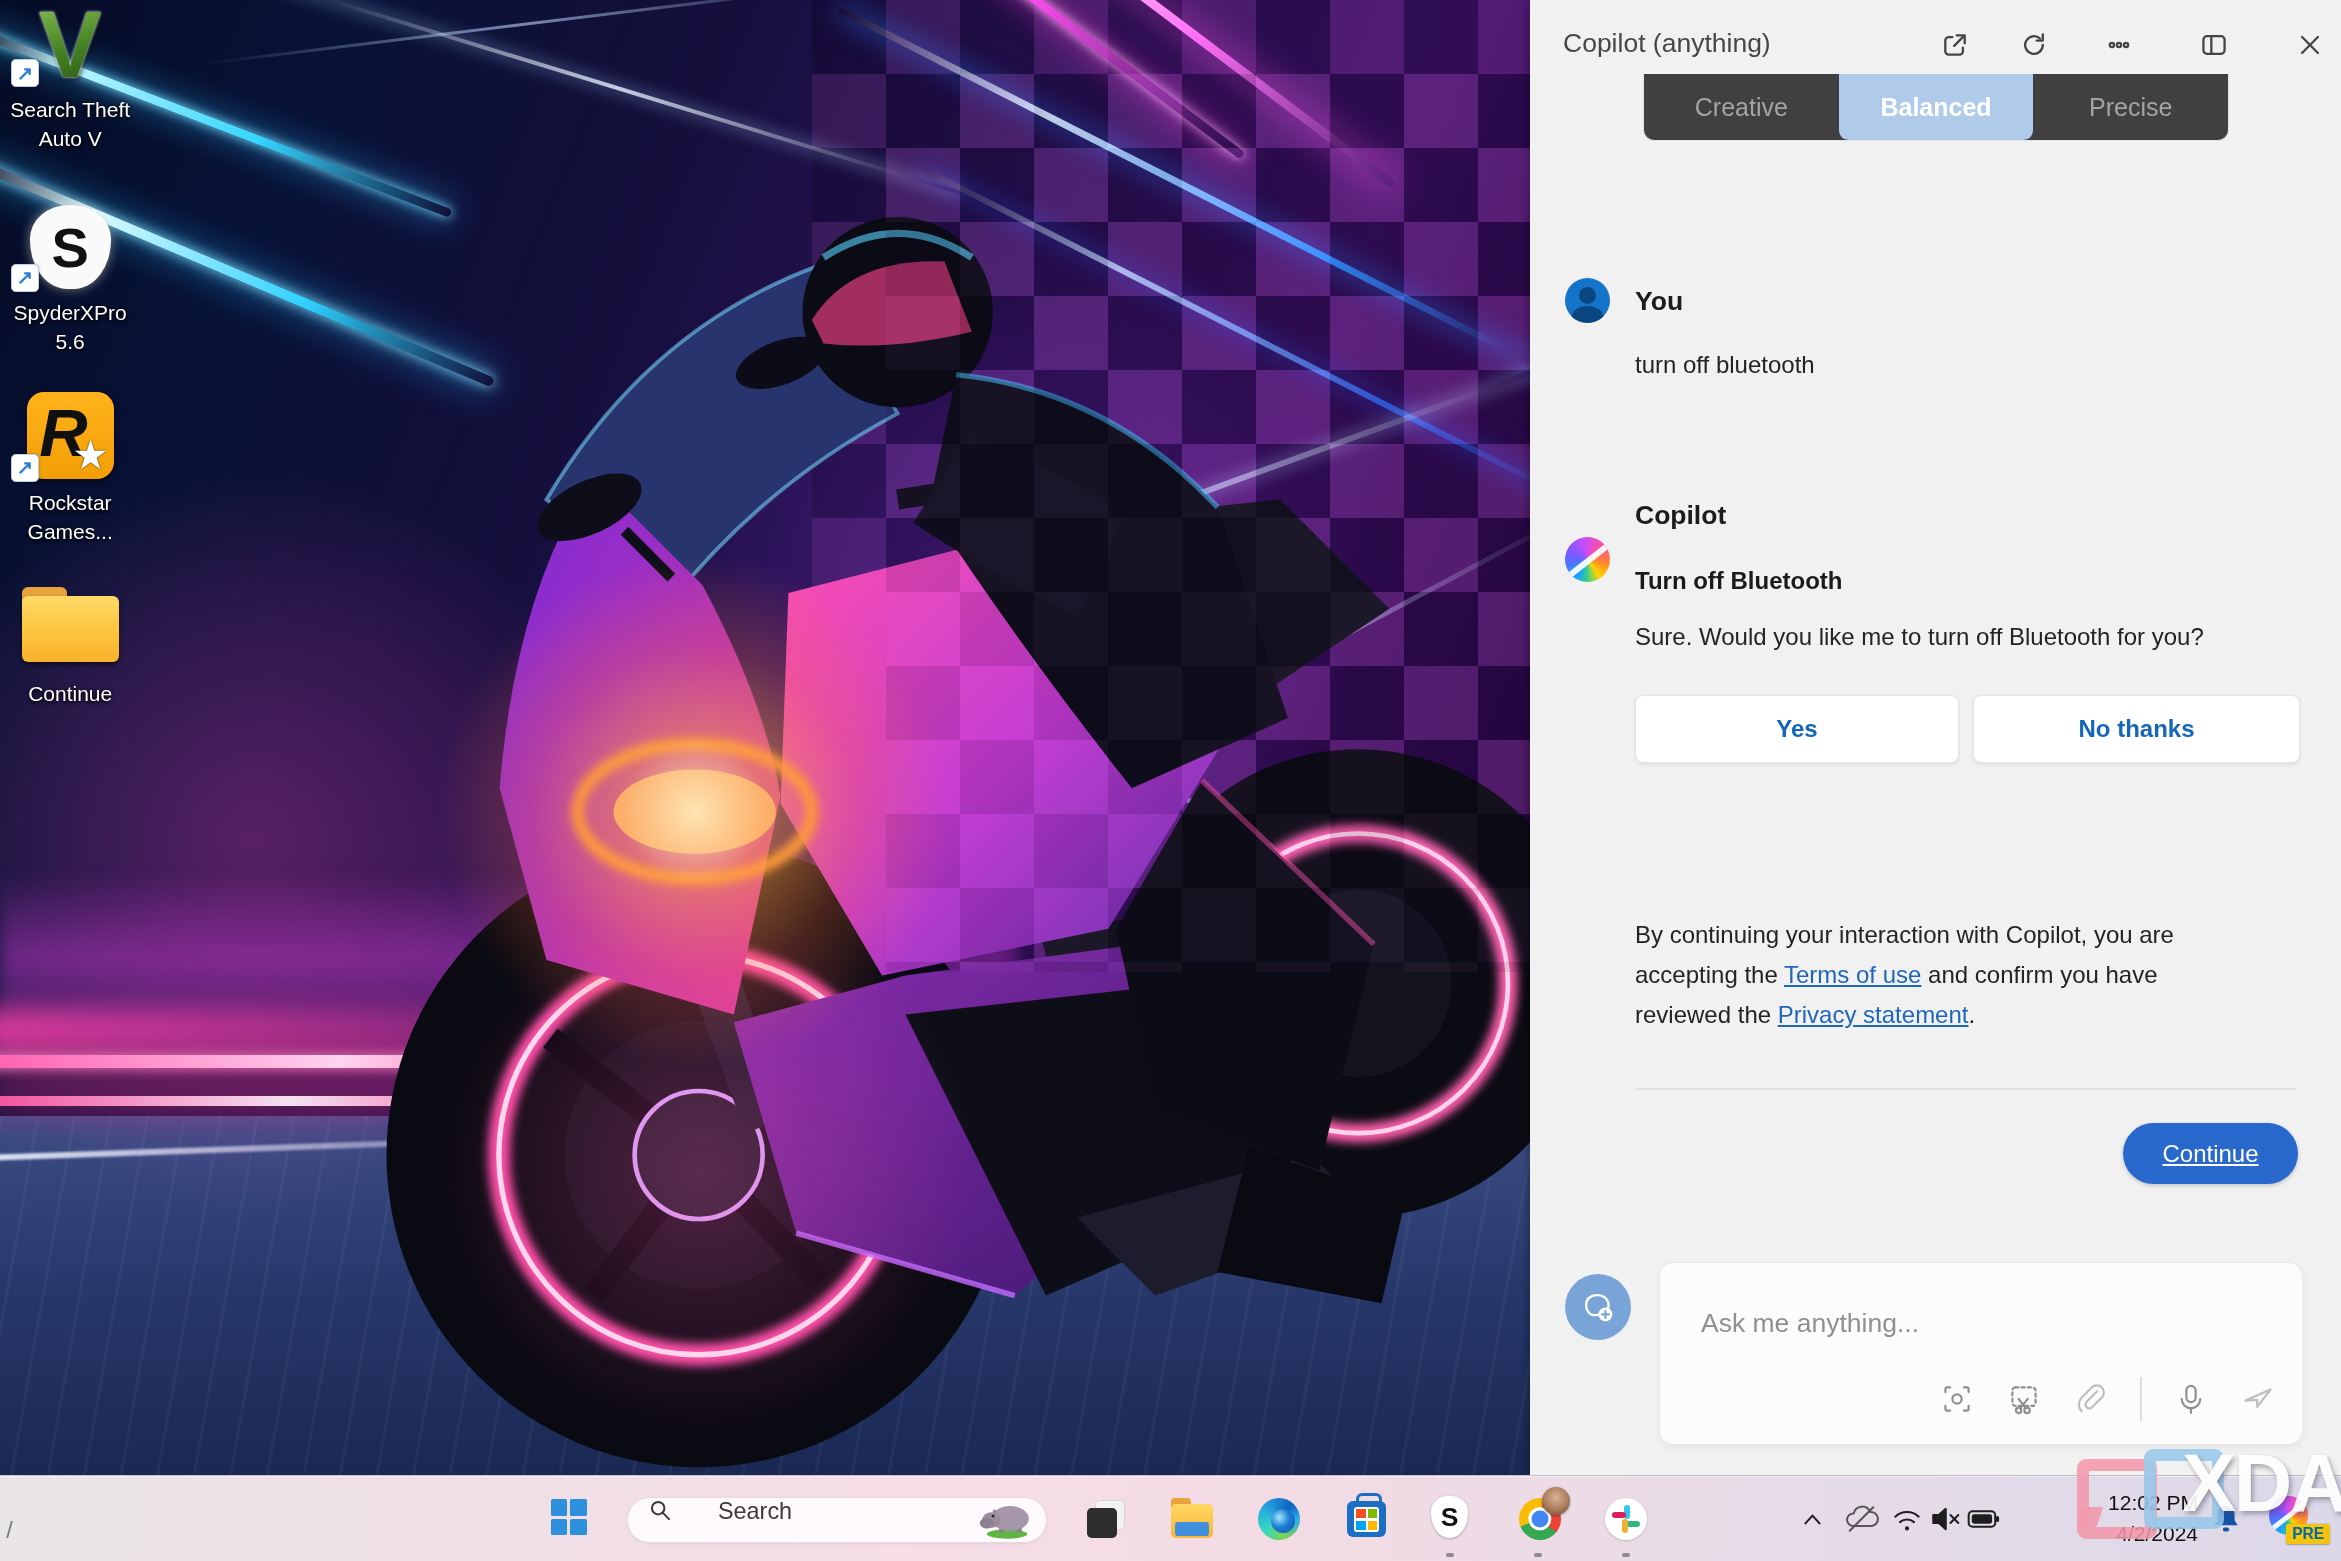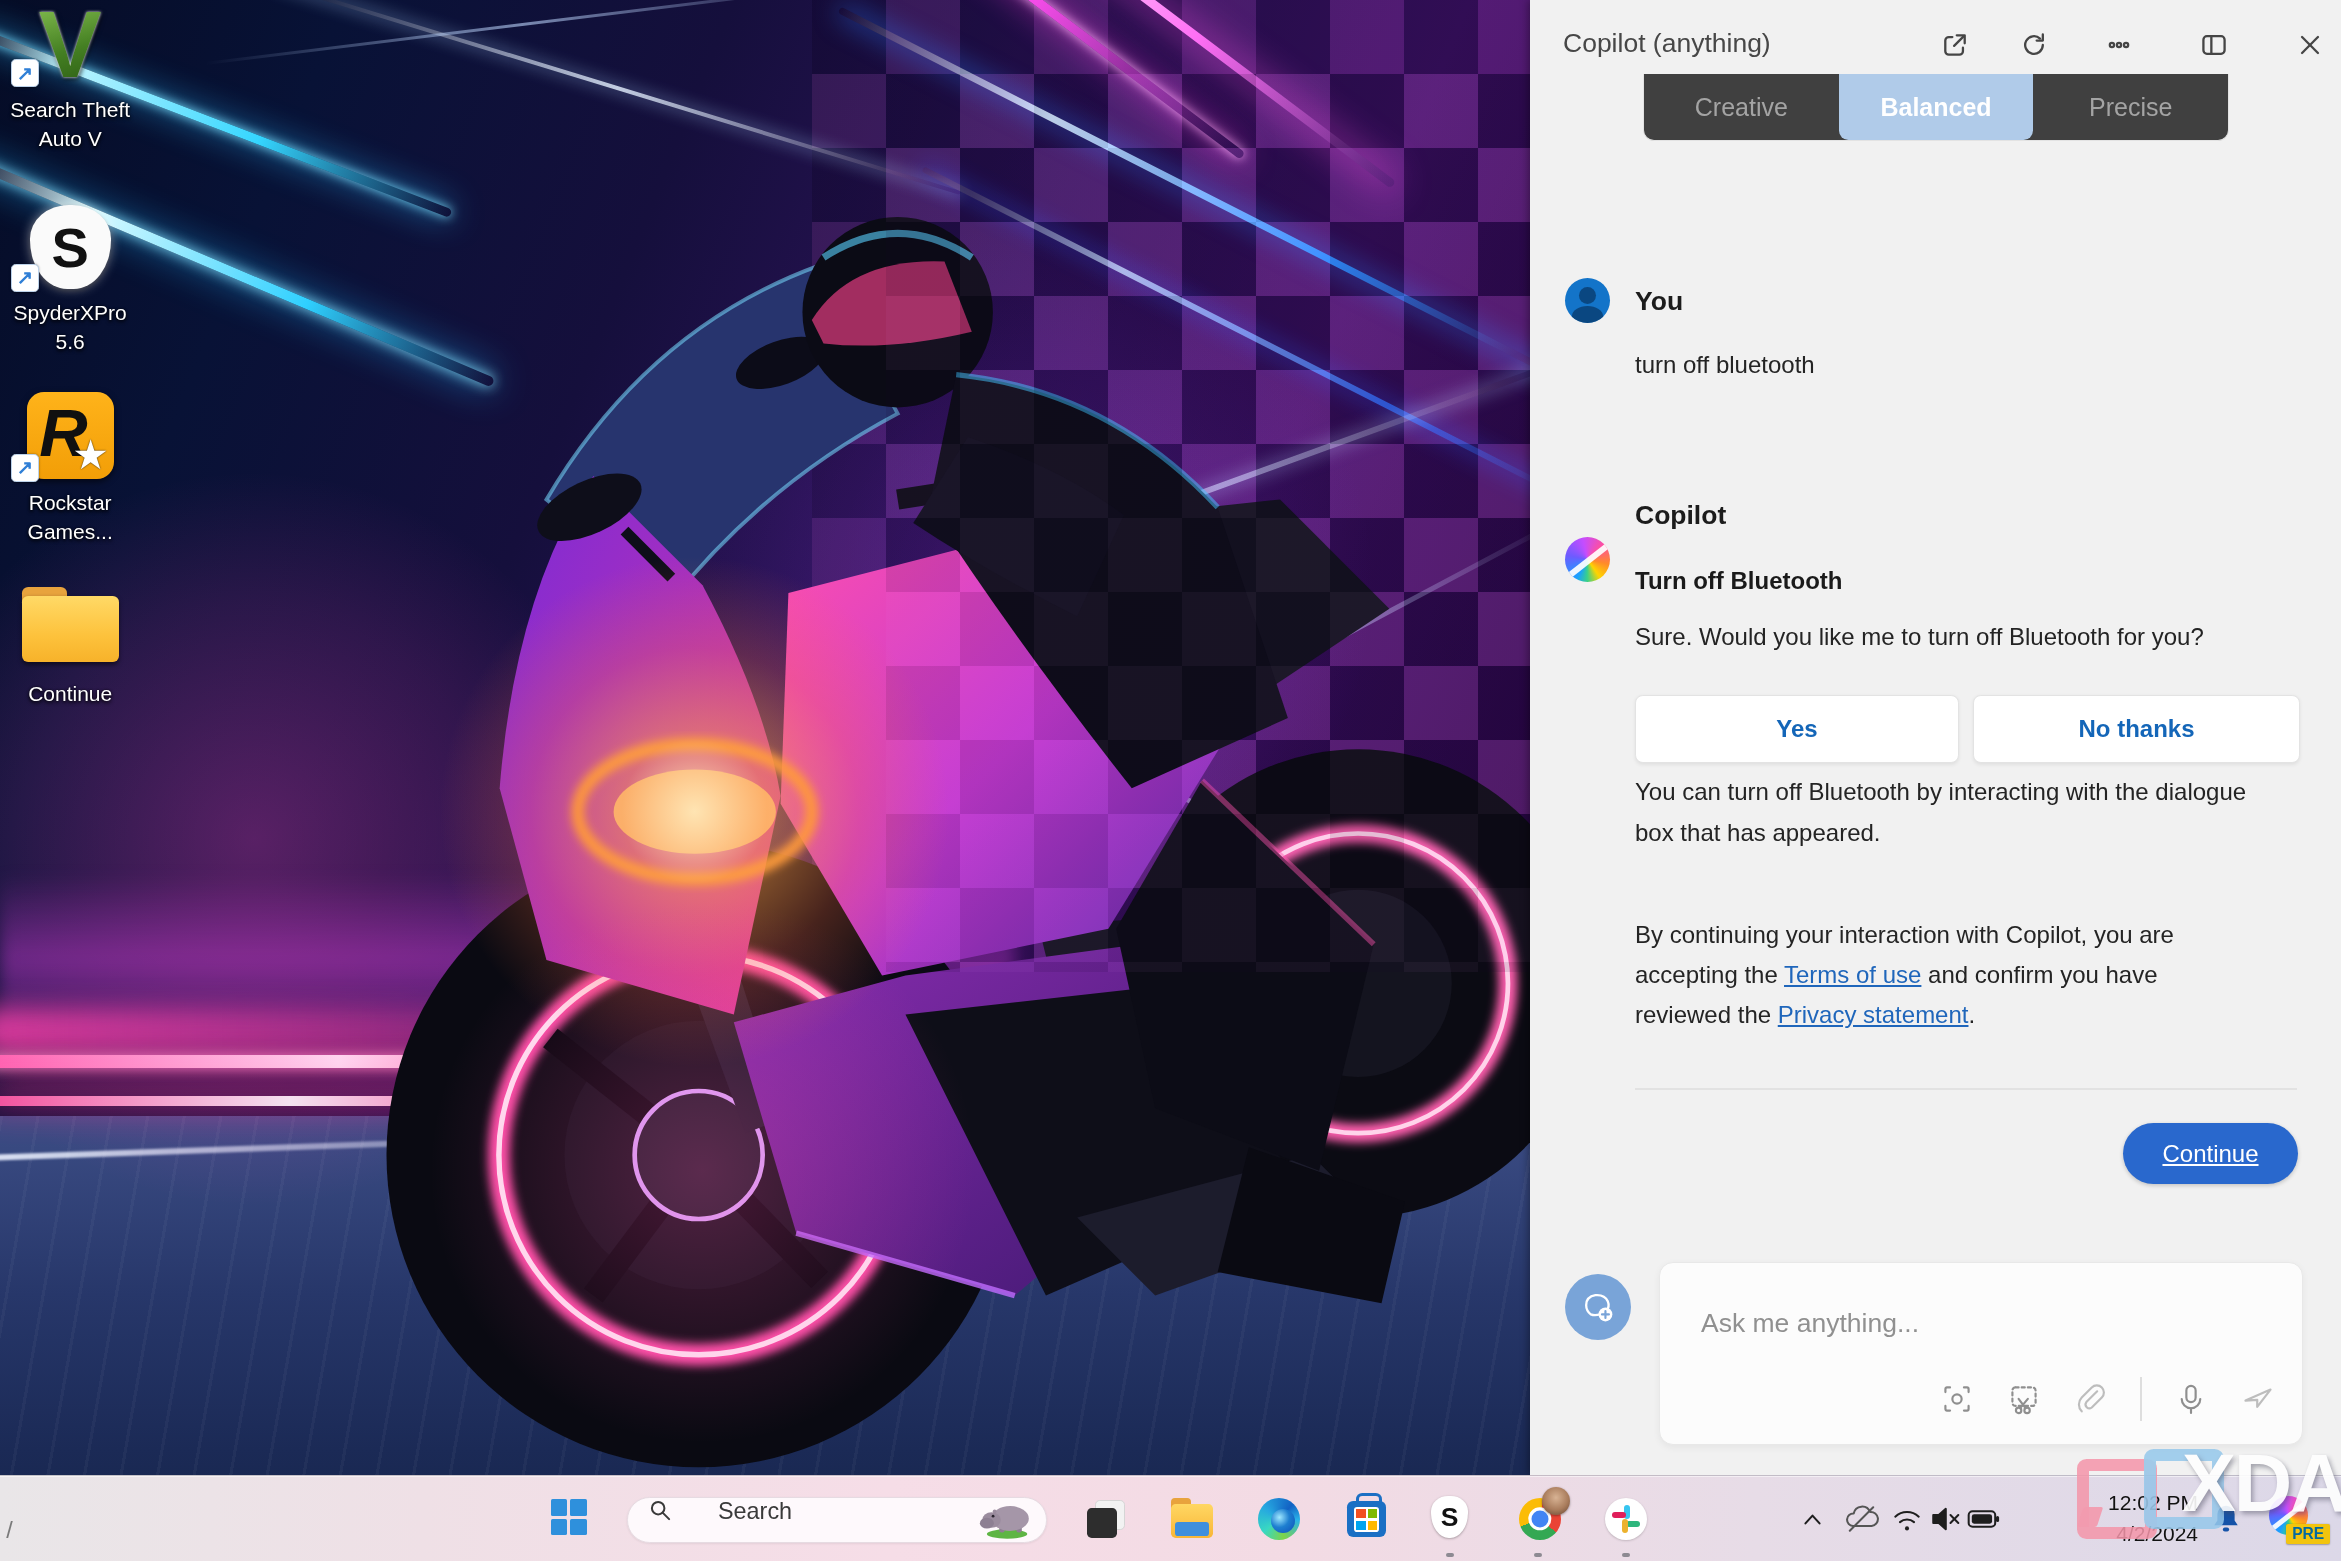--- a/index.html
+++ b/index.html
@@ -324,21 +324,20 @@
     <div class="abs resp-h" style="left:105px;top:567px;">Turn off Bluetooth</div>
     <div class="abs msg-text" style="left:105px;top:623px;white-space:nowrap;">Sure. Would you like me to turn off Bluetooth for you?</div>
 
     <div class="abs btn-choice" style="left:105px;top:695px;width:322px;">
       <span>Yes</span>
     </div>
     <div class="abs btn-choice" style="left:443px;top:695px;width:325px;">
       <span>No thanks</span>
     </div>
 
-    <div class="abs para" style="left:105px;top:771px;">You can turn off Bluetooth by interacting with the dialogue box that has appeared.</div>
 
     <div class="abs para" style="left:105px;top:915px;line-height:40px;">
       <span>By continuing your interaction with Copilot, you are accepting the </span><span class="link">Terms of use</span><span> and confirm you have reviewed the </span><span class="link">Privacy statement</span><span>.</span>
     </div>
 
     <div class="abs divider" style="left:105px;top:1088px;width:662px;"></div>
 
     <div class="abs btn-continue" style="left:593px;top:1123px;text-decoration:underline;">
       <span>Continue</span>
     </div>

